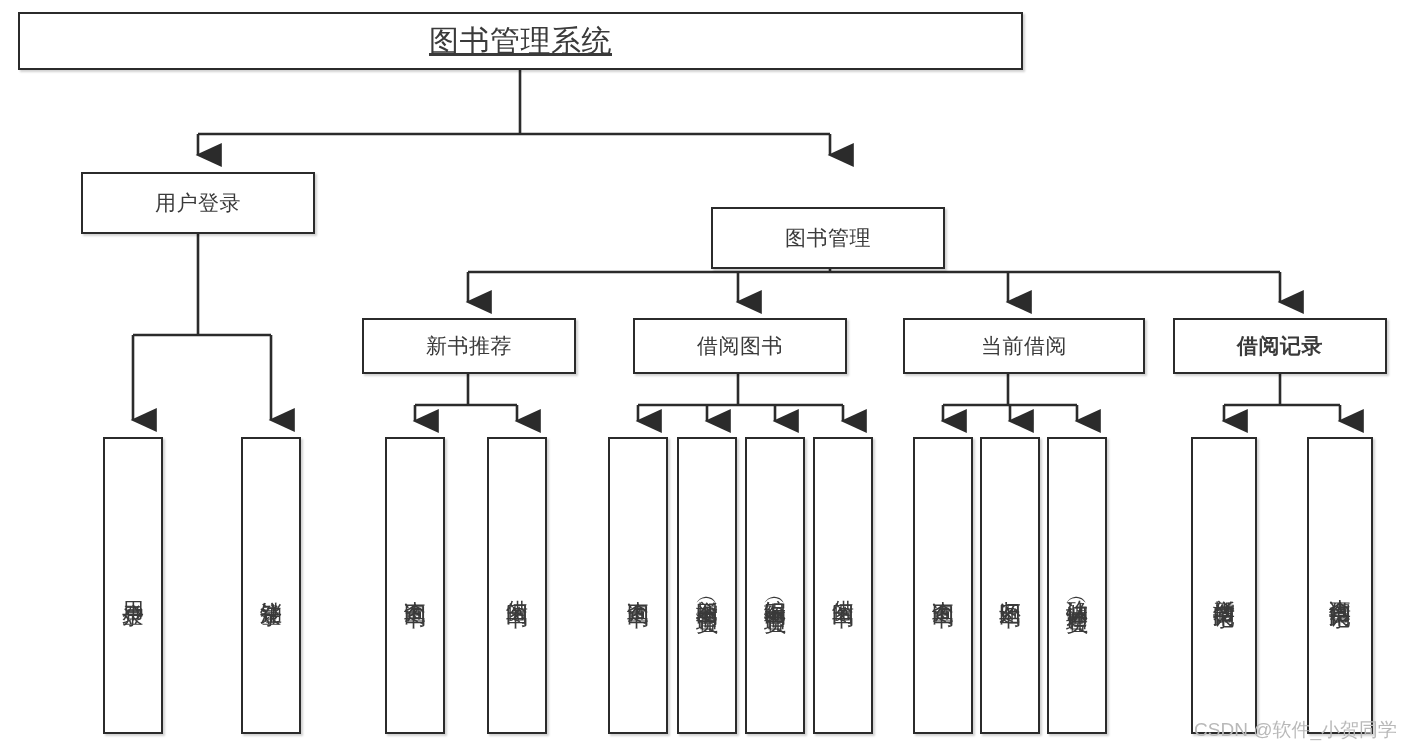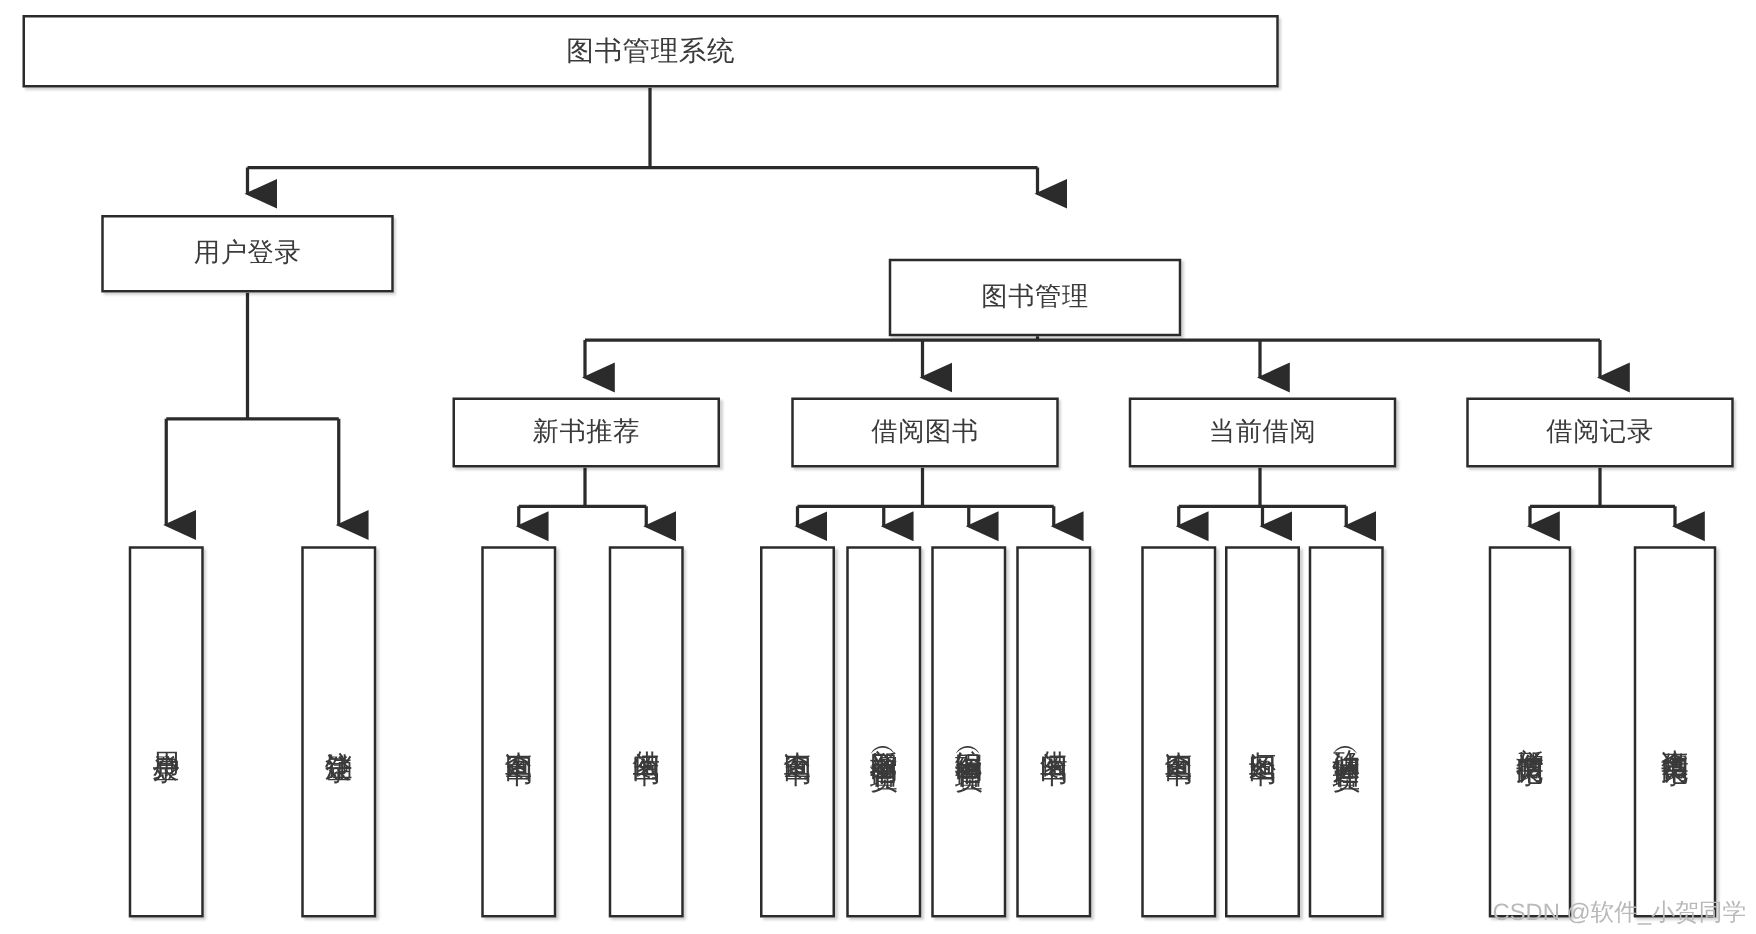--- a/index.html
+++ b/index.html
@@ -42,21 +42,22 @@
     line-height: 1.02;
     text-align: center;
     white-space: nowrap;
   }
   
   .node.horiz .label {
     font-size: 21px;
     letter-spacing: 0.5px;
   }
   .node.root .label {
-    font-size: 22px;
+    font-size: 30px;
+    text-decoration: underline;
   }
   
   .node.vert {
     align-items: flex-start;
     padding-top: 2px;
   }
   .node.vert .label {
     writing-mode: vertical-rl;
     text-orientation: upright;
     font-size: 22px;
@@ -147,24 +148,24 @@
   <div class="node horiz" style="left:711px; top:172px; width:234px; height:62px;margin-top:35px;">
     <span class="label">图书管理</span>
   </div>
 
   <div class="node horiz" style="left:362px; top:318px; width:214px; height:56px;">
     <span class="label">新书推荐</span>
   </div>
   <div class="node horiz" style="left:633px; top:318px; width:214px; height:56px;">
     <span class="label">借阅图书</span>
   </div>
-  <div class="node horiz" style="left:903px; top:318px; width:214px; height:56px;">
+  <div class="node horiz" style="left:903px; top:318px; width:242px; height:56px;">
     <span class="label">当前借阅</span>
   </div>
-  <div class="node horiz" style="left:1173px; top:318px; width:214px; height:56px;">
+  <div class="node horiz" style="left:1173px; top:318px; width:214px; height:56px;font-weight:bold;">
     <span class="label">借阅记录</span>
   </div>
 
   <div class="node vert" style="left:103px; top:437px; width:60px; height:297px;">
     <span class="label">用户登录</span>
   </div>
   <div class="node vert" style="left:241px; top:437px; width:60px; height:297px;">
     <span class="label">注销登录</span>
   </div>
 

